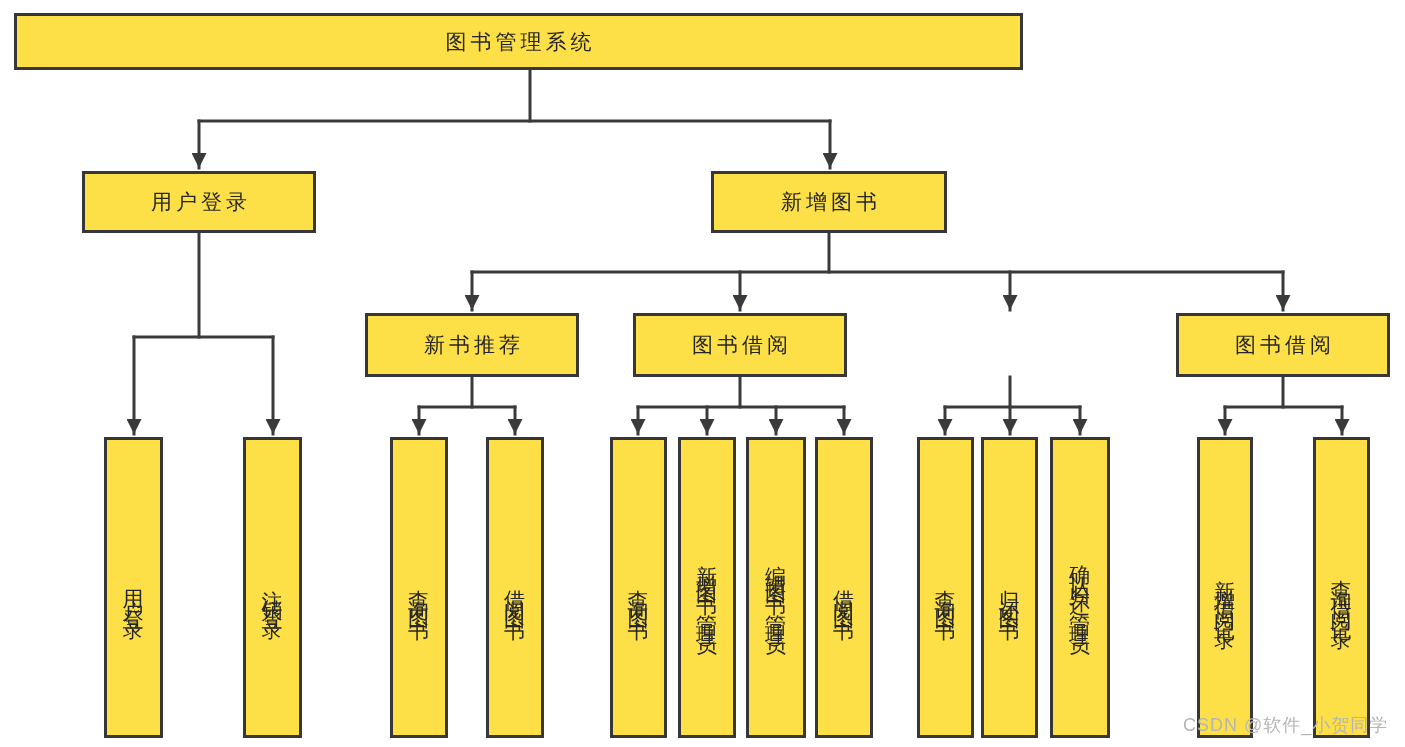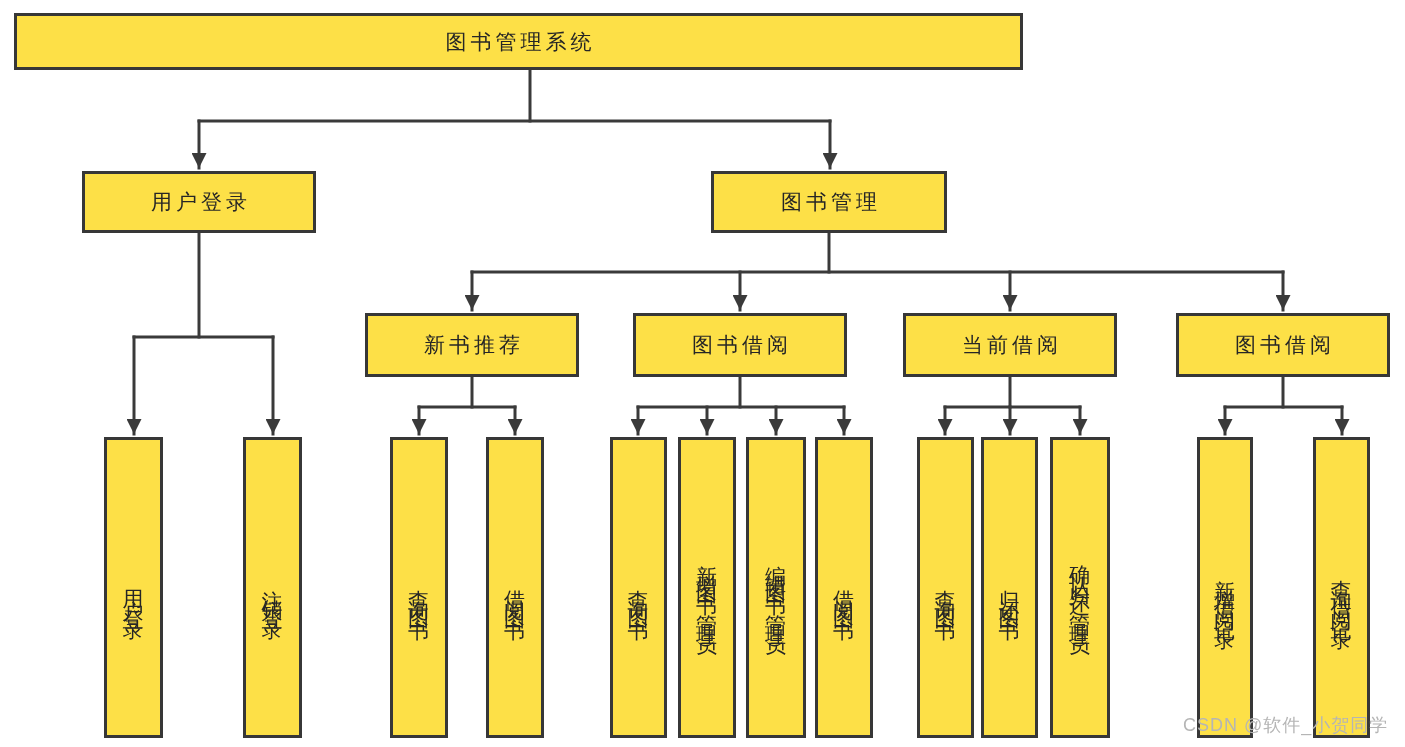--- a/index.html
+++ b/index.html
@@ -110,31 +110,28 @@
   </svg>
 
   <div class="node" style="left:14px;top:13px;width:1009px;height:57px">
     <span class="hlabel">图书管理系统</span>
   </div>
 
   <div class="node" style="left:82px;top:171px;width:234px;height:62px">
     <span class="hlabel">用户登录</span>
   </div>
   <div class="node" style="left:711px;top:171px;width:236px;height:62px">
-    <span class="hlabel">图书管理</span>
+    <span class="hlabel">新增图书</span>
   </div>
 
   <div class="node" style="left:365px;top:313px;width:214px;height:64px">
     <span class="hlabel">新书推荐</span>
   </div>
   <div class="node" style="left:633px;top:313px;width:214px;height:64px">
     <span class="hlabel">图书借阅</span>
-  </div>
-  <div class="node" style="left:903px;top:313px;width:214px;height:64px">
-    <span class="hlabel">当前借阅</span>
   </div>
   <div class="node" style="left:1176px;top:313px;width:214px;height:64px">
     <span class="hlabel">图书借阅</span>
   </div>
 
   <div class="node leaf" style="left:104px;top:437px;width:59px;height:301px">
     <span class="vlabel">用户登录</span>
   </div>
   <div class="node leaf" style="left:243px;top:437px;width:59px;height:301px">
     <span class="vlabel">注销登录</span>

